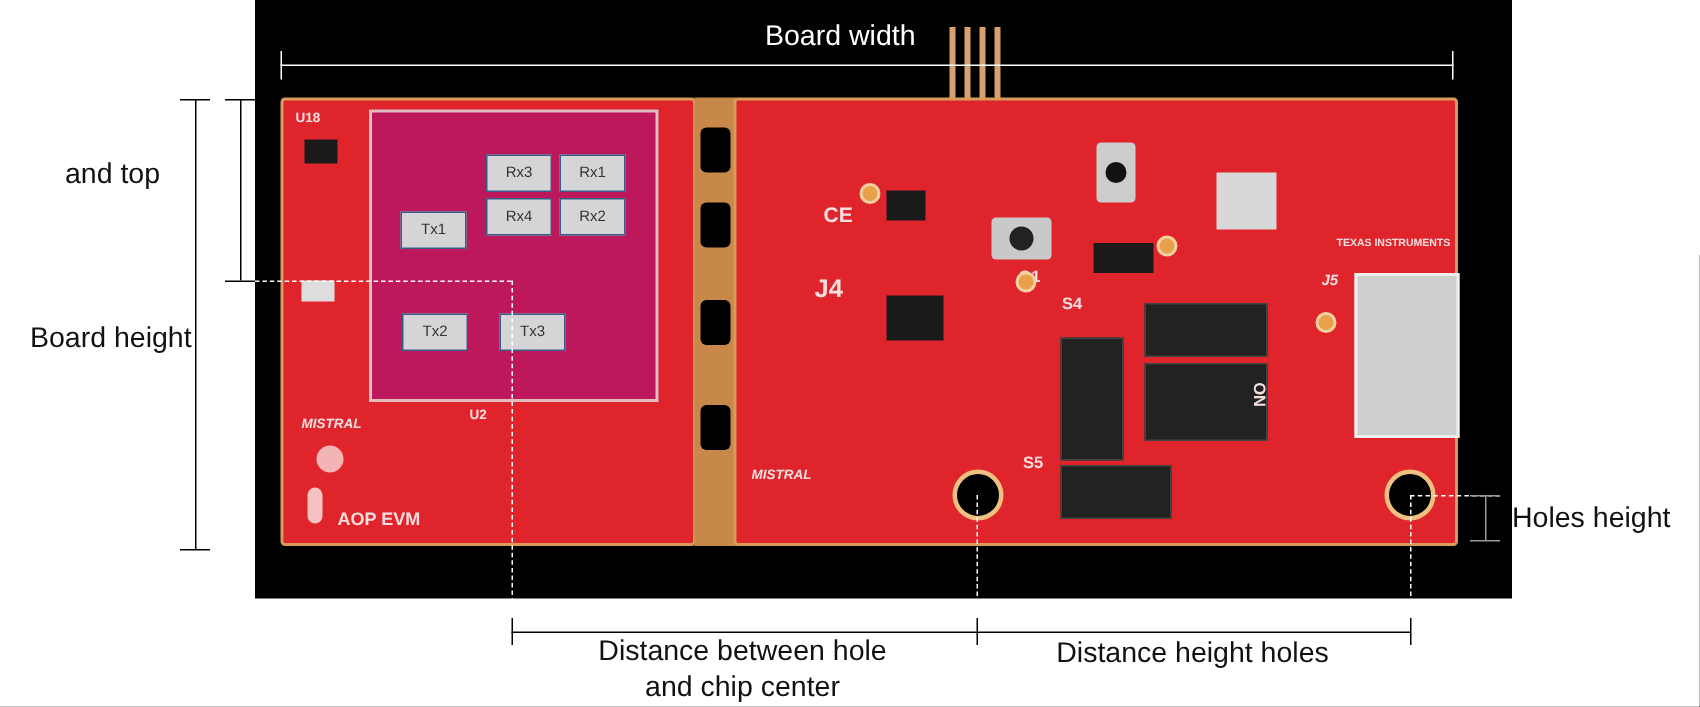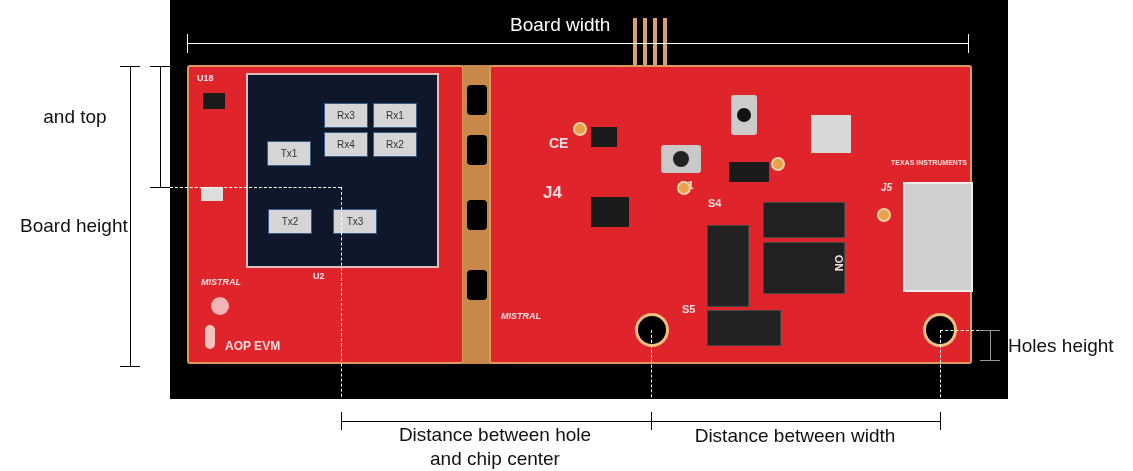--- a/index.html
+++ b/index.html
@@ -3,21 +3,21 @@
 <meta charset="utf-8">
 <style>
   html,body{margin:0;padding:0;background:#fff;}
   body{width:1133px;height:471px;position:relative;overflow:hidden;font-family:"Liberation Sans",sans-serif;}
   .abs{position:absolute;}
   .photo{left:170px;top:0;width:838px;height:399px;background:#000;}
   .board-left{left:187px;top:65px;width:277px;height:299px;background:#e0242c;border:2px solid #d99a5a;border-radius:3px;box-sizing:border-box;}
   .board-mid{left:463px;top:65px;width:28px;height:299px;background:#c8884a;}
   .mid-slot{position:absolute;left:4px;width:20px;height:30px;background:#000;border-radius:4px;}
   .board-right{left:489px;top:65px;width:483px;height:299px;background:#e0242c;border:2px solid #d99a5a;border-radius:3px;box-sizing:border-box;}
-  .chip{left:246px;top:73px;width:193px;height:195px;background:#0f172a;border:2px solid #e3bcbc;box-sizing:border-box;}
+  .chip{left:246px;top:73px;width:193px;height:195px;background:#be185d;border:2px solid #e3bcbc;box-sizing:border-box;}
   .ant{position:absolute;width:42px;height:23px;background:#d5d5d7;border:1px solid #385c85;font-size:10px;color:#333;display:flex;align-items:center;justify-content:center;}
   .pins{left:633px;top:18px;width:34px;height:50px;}
   .pin{position:absolute;top:0;width:4px;height:50px;background:#d9a070;}
   .hole{position:absolute;width:34px;height:34px;background:#000;border-radius:50%;border:3px solid #f0c080;box-sizing:border-box;}
   .usb{left:903px;top:182px;width:70px;height:110px;background:#cfcfcf;border:2px solid #eee;box-sizing:border-box;}
   .sw{position:absolute;background:#222;border:1px solid #444;}
   .line-w{position:absolute;background:#fff;}
   .line-b{position:absolute;background:#000;}
   .line-g{position:absolute;background:#999;}
   .dash-h{position:absolute;height:0;border-top:1px dashed #fff;}
@@ -132,13 +132,13 @@
 <div class="lbl" style="left:1008px;top:334px;">Holes height</div>
 
 <div class="line-b" style="left:341px;top:421px;width:599px;height:1px;"></div>
 <div class="line-b" style="left:341px;top:412px;width:1px;height:18px;"></div>
 <div class="line-b" style="left:651px;top:412px;width:1px;height:18px;"></div>
 <div class="line-b" style="left:940px;top:412px;width:1px;height:18px;"></div>
 <div class="lbl" style="left:380px;top:423px;width:230px;">
   <div>Distance between hole</div>
   <div>and chip center</div>
 </div>
-<div class="lbl" style="left:670px;top:424px;width:250px;">Distance between width</div>
+<div class="lbl" style="left:670px;top:424px;width:250px;">Distance height holes</div>
 
 </body></html>

